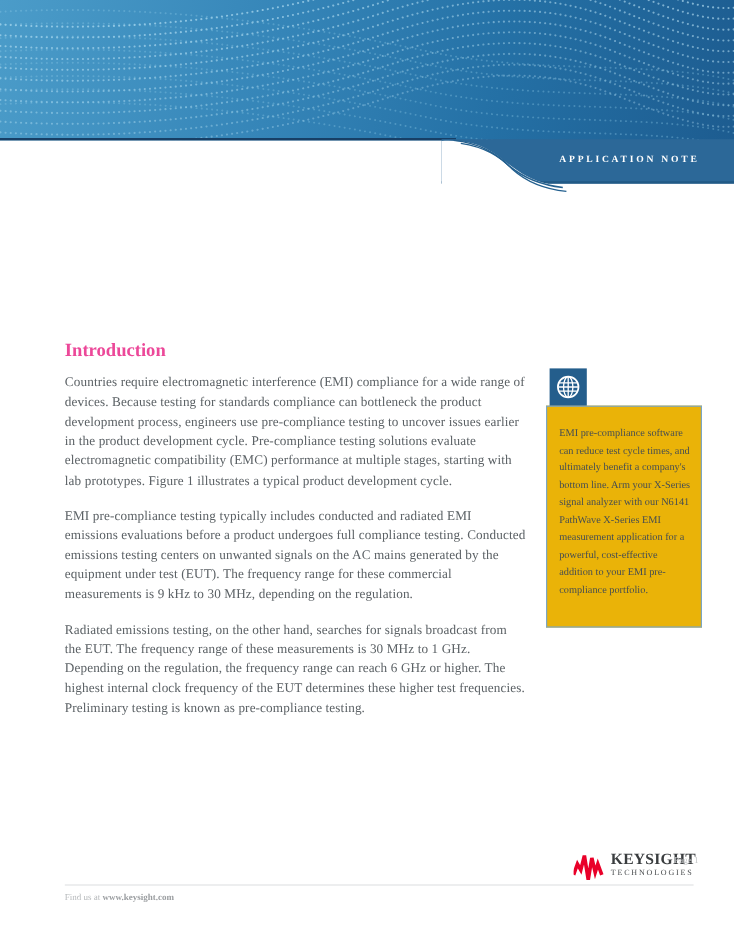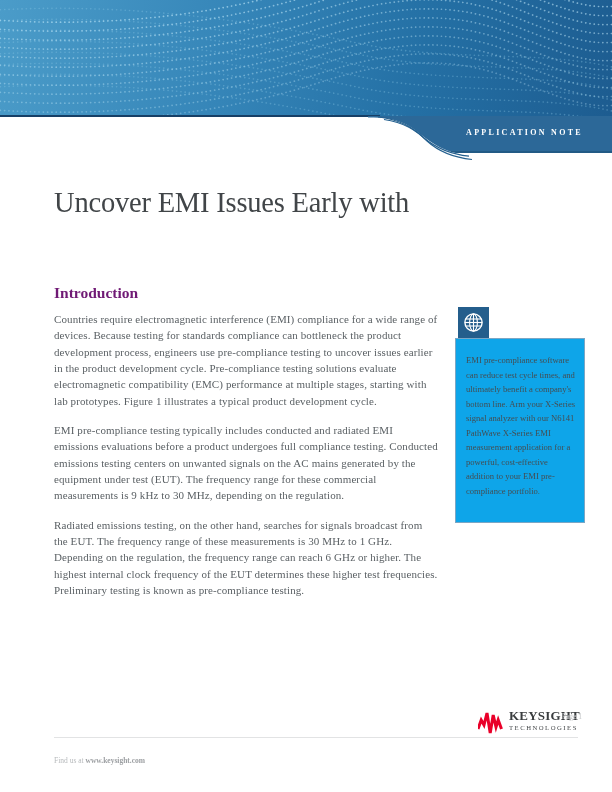--- a/index.html
+++ b/index.html
@@ -30,56 +30,56 @@
   }
   .swoosh{position:absolute;left:368px;top:113px;}
   
   .title{
     position:absolute;left:54px;top:184px;width:480px;
     font-size:28.5px;line-height:38px;font-weight:400;color:#414548;
     letter-spacing:-0.2px;
   }
   .intro-heading{
     position:absolute;left:54px;top:284px;
-    font-size:15.5px;font-weight:bold;color:#701a75;
+    font-size:15.5px;font-weight:bold;color:#ec4899;
   }
   
   .bodycol{
     position:absolute;left:54px;top:311px;width:384px;
   }
   .bodycol p{
     margin:0 0 13px 0;
     font-size:11px;line-height:16.35px;color:#5b6165;letter-spacing:0.1px;
   }
   
   .globe-sq{
     position:absolute;left:458px;top:307px;width:31px;height:31px;
     background:#245e8c;z-index:2;
   }
   .callout{
     position:absolute;left:455px;top:338px;width:130px;height:185px;
-    border:1px solid #7ba6c4;background:#0ea5e9;box-sizing:border-box;
+    border:1px solid #7ba6c4;background:#eab308;box-sizing:border-box;
   }
   .callout p{
     margin:0;padding:14px 8px 0 10px;
     font-size:8.6px;line-height:14.55px;color:#454d52;
   }
   
   .logo{
     position:absolute;left:478px;top:709px;display:flex;align-items:flex-start;
   }
   .logo .mark{margin-right:5px;margin-top:2px;}
   .logo .lg-name{font-size:13px;font-weight:bold;color:#3a3d3f;letter-spacing:0.2px;line-height:14px;}
   .logo .lg-sub{font-size:6.7px;color:#46494b;letter-spacing:1.5px;line-height:8px;margin-top:1px;}
   
   .footer-rule{
     position:absolute;left:54px;top:737px;width:524px;height:1px;background:#e2e3e4;
   }
   .footer-left{
-    position:absolute;left:54px;top:743px;font-size:7.5px;color:#b7babc;margin-top:13px;
+    position:absolute;left:54px;top:743px;font-size:7.5px;color:#b7babc;
   }
   .footer-left .site{font-weight:bold;color:#9b9ea1;text-decoration:none;}
   .footer-right{
     position:absolute;right:30px;top:712px;font-size:7.5px;color:#c2c4c6;
   }
 </style>
 </head>
 <body>
 
 <div class="page">
@@ -114,21 +114,20 @@
     <span>APPLICATION NOTE</span>
   </div>
 
   <svg class="swoosh" width="110" height="55" viewBox="0 0 110 55">
     <path d="M-2,4.6 C18,3.6 32,6 47,17 C60,27 72,37 90,40.5 L110,42.5 L110,55 L-2,55 Z" fill="#ffffff"></path>
     <path d="M10,4 C32,6.5 44,14 56,25 C68,35 81,41 101,43.2" fill="none" stroke="#24608f" stroke-width="1.2"></path>
     <path d="M16,6.5 C36,9.5 48,17 59,28 C70,38 85,44.5 104,46.5" fill="none" stroke="#24608f" stroke-width="1.1"></path>
   </svg>
 
   <div class="title">
-    <div>Uncover EMI Issues Early with</div>
   </div>
 
   <div class="intro-heading">Introduction</div>
 
   <div class="bodycol">
     <p>Countries require electromagnetic interference (EMI) compliance for a wide range of devices. Because testing for standards compliance can bottleneck the product development process, engineers use pre-compliance testing to uncover issues earlier in the product development cycle. Pre-compliance testing solutions evaluate electromagnetic compatibility (EMC) performance at multiple stages, starting with lab prototypes. Figure 1 illustrates a typical product development cycle.</p>
     <p>EMI pre-compliance testing typically includes conducted and radiated EMI emissions evaluations before a product undergoes full compliance testing. Conducted emissions testing centers on unwanted signals on the AC mains generated by the equipment under test (EUT). The frequency range for these commercial measurements is 9 kHz to 30 MHz, depending on the regulation.</p>
     <p>Radiated emissions testing, on the other hand, searches for signals broadcast from the EUT. The frequency range of these measurements is 30 MHz to 1 GHz. Depending on the regulation, the frequency range can reach 6 GHz or higher. The highest internal clock frequency of the EUT determines these higher test frequencies. Preliminary testing is known as pre-compliance testing.</p>
   </div>
 

